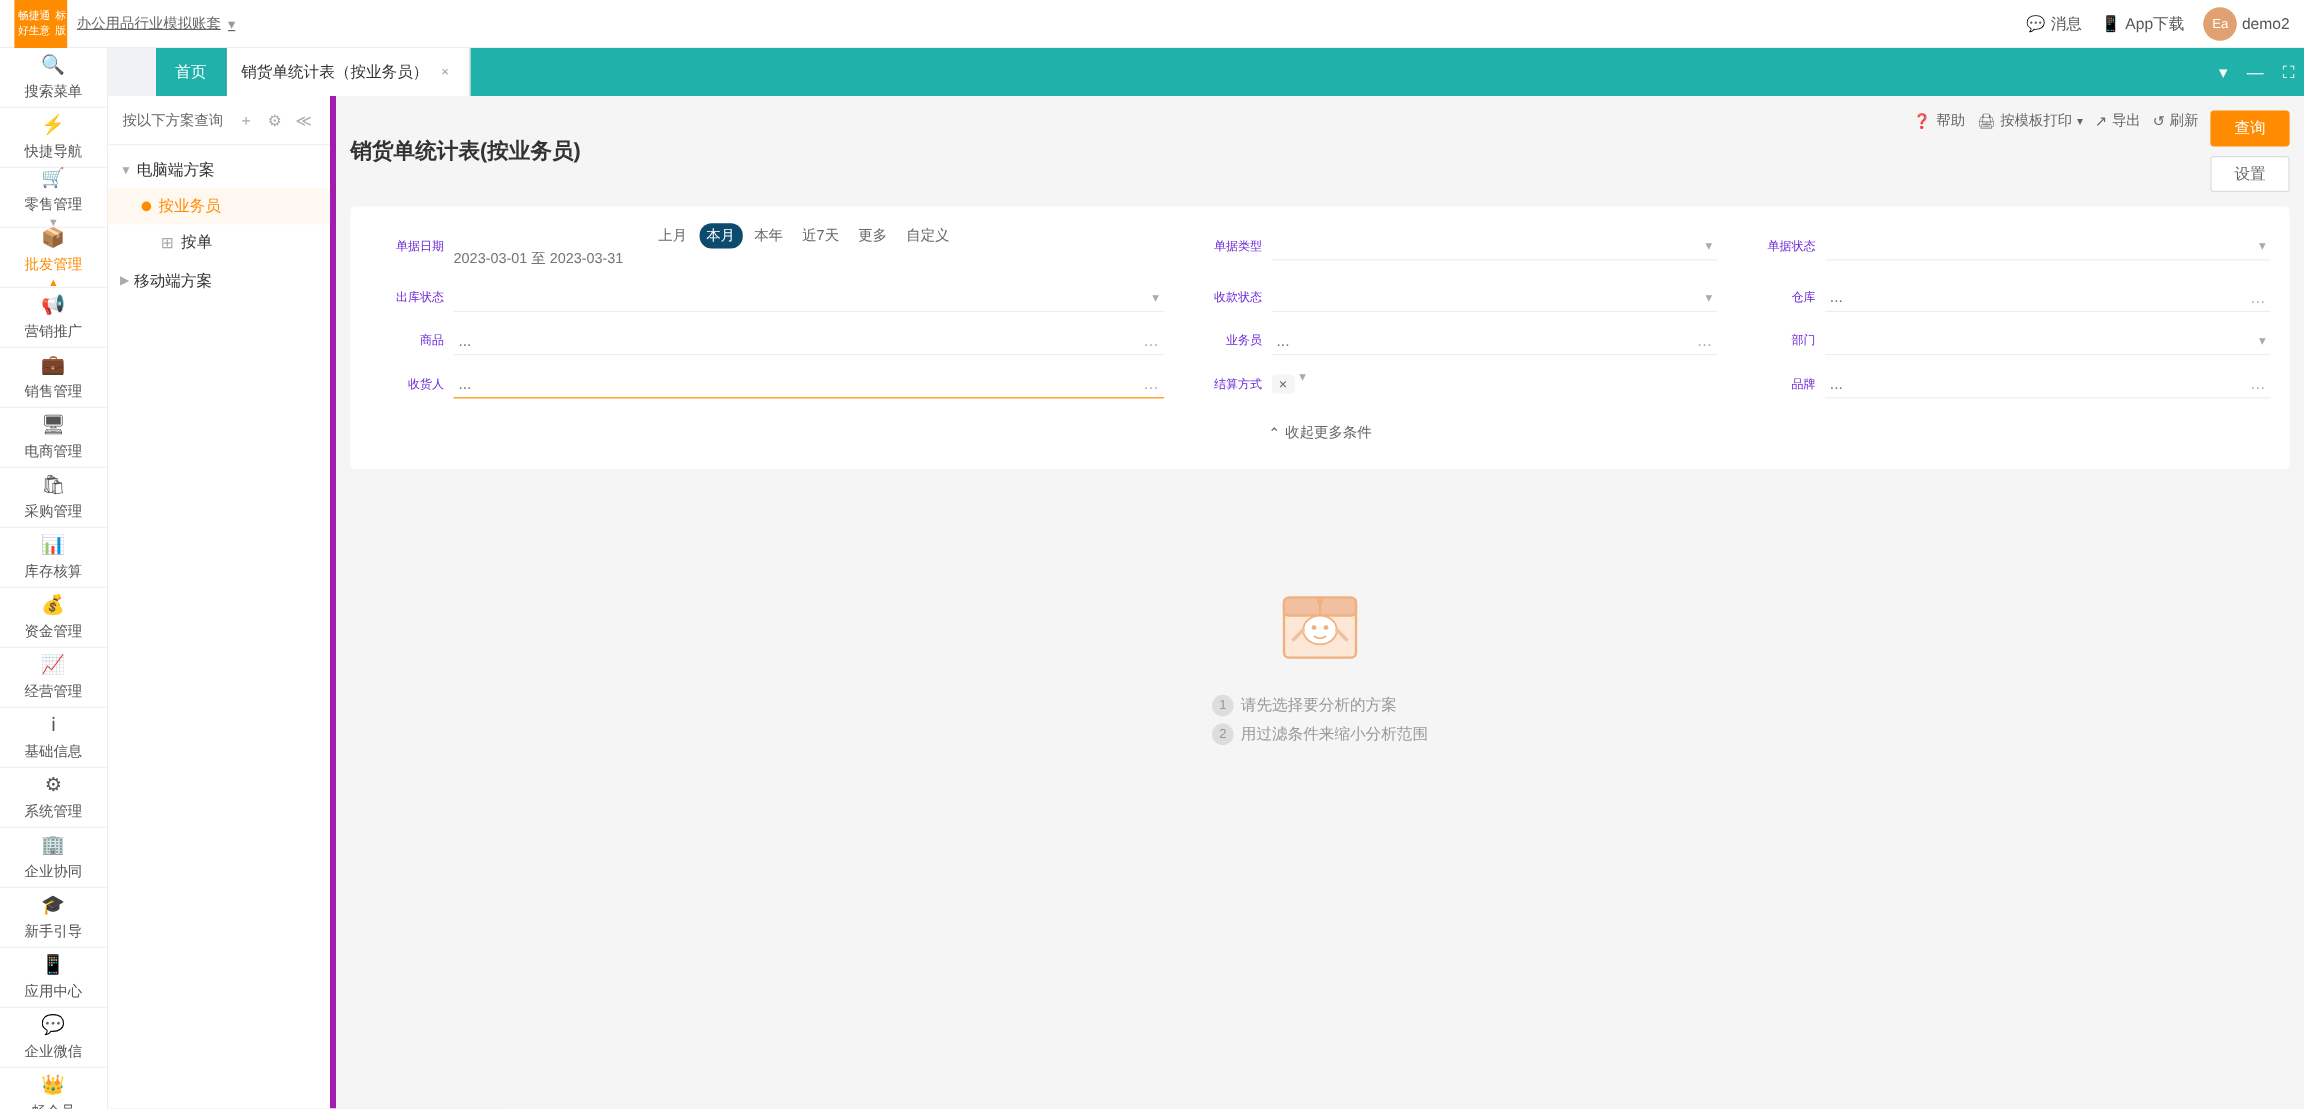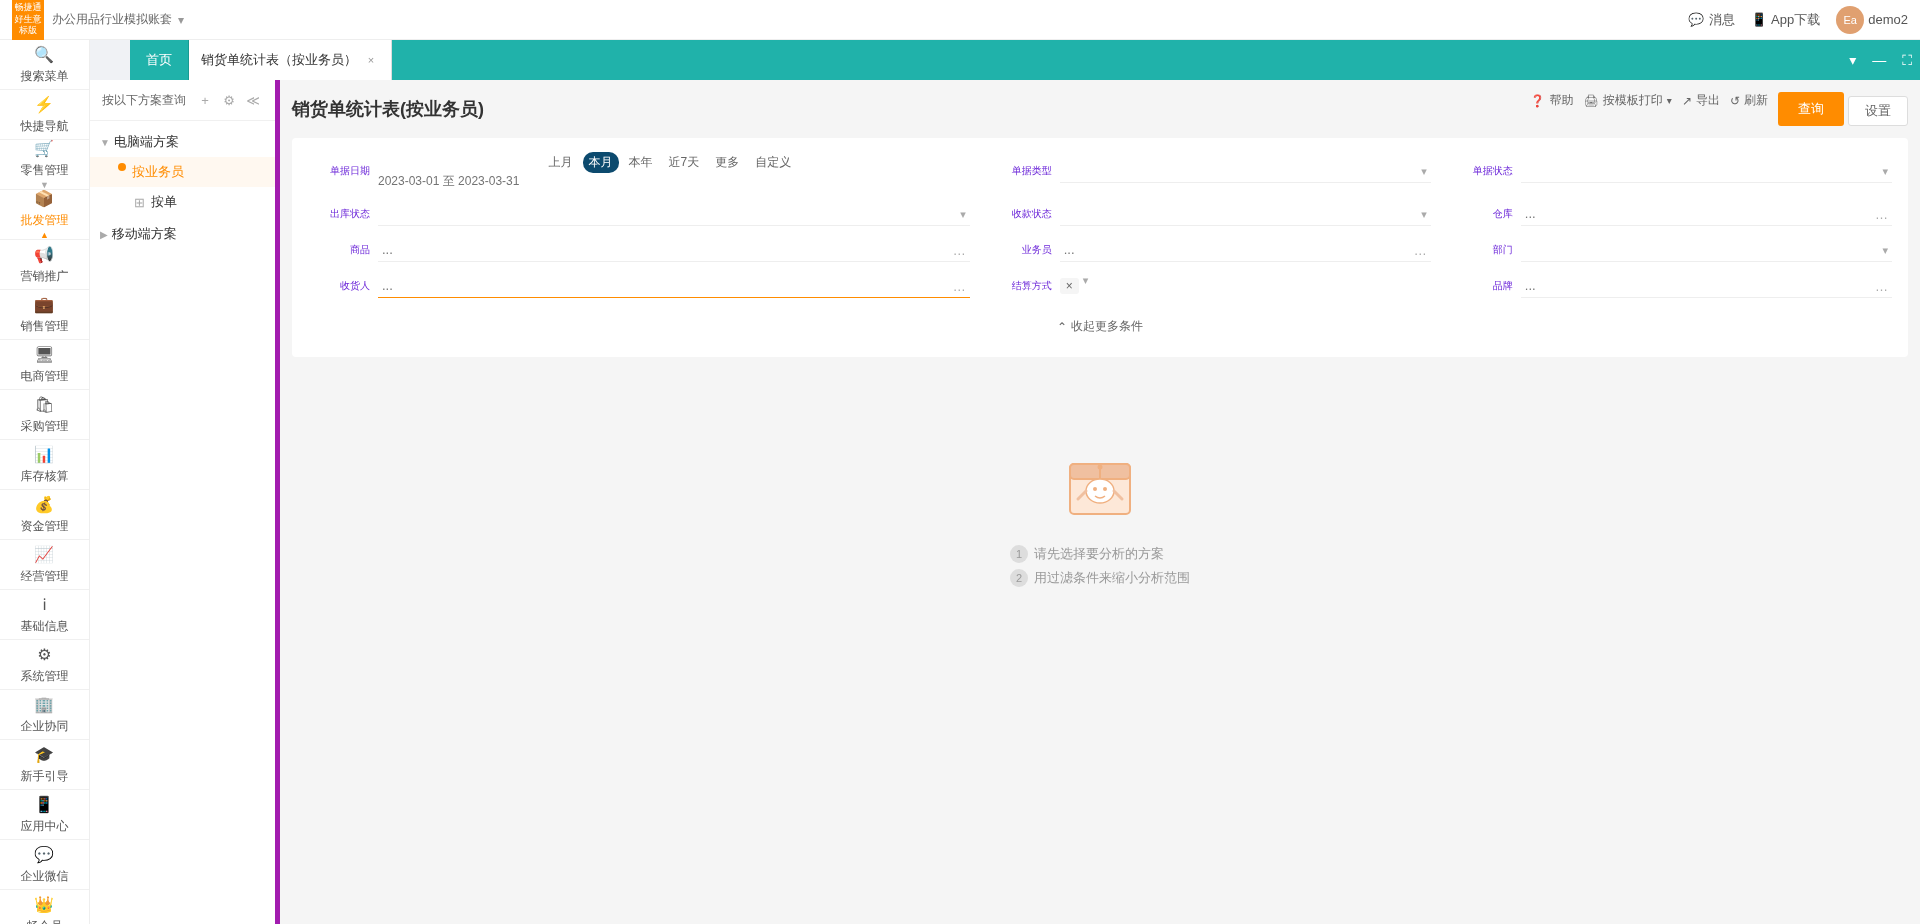--- a/index.html
+++ b/index.html
@@ -9,23 +9,23 @@
     .app-wrapper { display: flex; flex-direction: column; height: 924px; width: 1920px; }
     .top-header { height: 40px; background: #fff; border-bottom: 1px solid #eee; display: flex; align-items: center; padding: 0 12px; justify-content: space-between; }
     .main-area { display: flex; flex: 1; overflow: hidden; }
     .sidebar { width: 90px; background: #fff; border-right: 1px solid #eee; display: flex; flex-direction: column; overflow-y: auto; }
     .content-area { flex: 1; display: flex; flex-direction: column; overflow: hidden; }
     .tab-bar { height: 40px; background: #20b2aa; display: flex; align-items: center; padding: 0 0; margin-left: 40px; }
     .main-content { flex: 1; background: #f5f5f5; overflow: auto; padding: 0; }
 
     
     .top-left { display: flex; align-items: center; gap: 8px; }
-    .logo-box { width: 32px; height: 40px; background: #ff8c00; display: flex; flex-direction: column; align-items: center; justify-content: center; cursor: pointer; }
+    .logo-box { width: 44px; height: 40px; background: #ff8c00; display: flex; align-items: center; justify-content: center; cursor: pointer; }
     .logo-text { color: #fff; font-size: 9px; line-height: 1.3; text-align: center; }
-    .breadcrumb-area { display: flex; align-items: center; gap: 6px; color: #666; font-size: 12px; }
+    .breadcrumb-area { display: flex; align-items: center; gap: 6px; color: #666; font-size: 12px; text-decoration: underline; }
     .breadcrumb-dropdown { color: #999; cursor: pointer; }
     .top-right { display: flex; align-items: center; gap: 16px; color: #555; font-size: 13px; }
     .top-nav-item { display: flex; align-items: center; gap: 4px; cursor: pointer; color: #555; }
     .avatar { width: 28px; height: 28px; border-radius: 50%; background: #e0a070; display: flex; align-items: center; justify-content: center; color: #fff; font-size: 11px; }
 
     
     .sidebar-item { display: flex; flex-direction: column; align-items: center; justify-content: center; padding: 10px 4px; cursor: pointer; border-bottom: 1px solid #f0f0f0; min-height: 50px; color: #555; font-size: 12px; text-align: center; line-height: 1.4; }
     .sidebar-item.active { color: #ff8c00; }
     .sidebar-icon { font-size: 16px; margin-bottom: 2px; }
 
@@ -73,34 +73,34 @@
     .collapse-btn { text-align: center; padding: 8px; color: #666; cursor: pointer; font-size: 12px; display: flex; align-items: center; justify-content: center; gap: 4px; }
 
     
     .left-panel-header { display: flex; align-items: center; padding: 10px 12px; font-size: 13px; color: #333; border-bottom: 1px solid #f0f0f0; gap: 4px; }
     .left-panel-header .lp-title { flex: 1; font-size: 12px; color: #666; }
     .lp-icon-btn { width: 20px; height: 20px; display: flex; align-items: center; justify-content: center; border-radius: 3px; cursor: pointer; color: #aaa; font-size: 13px; }
     .lp-tree { padding: 6px 0; }
     .lp-tree-group { margin-bottom: 2px; }
     .lp-tree-parent { display: flex; align-items: center; padding: 6px 10px; cursor: pointer; color: #333; font-size: 13px; gap: 4px; }
     .lp-tree-arrow { font-size: 10px; color: #aaa; }
-    .lp-tree-child { padding: 6px 10px 6px 28px; cursor: pointer; font-size: 13px; color: #333; display: flex; gap: 6px; }
+    .lp-tree-child { padding: 6px 10px 6px 28px; cursor: pointer; font-size: 13px; color: #333; display: flex; align-items: center; gap: 6px; }
     .lp-tree-child.active { color: #ff8c00; background: #fff8f0; }
     .lp-tree-child-sub { padding: 6px 10px 6px 44px; cursor: pointer; font-size: 13px; color: #333; display: flex; align-items: center; gap: 6px; }
     .active-dot { width: 8px; height: 8px; border-radius: 50%; background: #ff8c00; flex-shrink: 0; }
 
     
     .empty-state { display: flex; flex-direction: column; align-items: center; justify-content: center; padding: 60px 20px; }
     .empty-icon { width: 100px; height: 100px; position: relative; }
     .empty-text { margin-top: 16px; text-align: center; }
     .empty-step { display: flex; align-items: center; gap: 6px; color: #999; font-size: 13px; margin-bottom: 6px; }
     .step-num { width: 18px; height: 18px; border-radius: 50%; background: #ddd; color: #999; font-size: 11px; display: flex; align-items: center; justify-content: center; flex-shrink: 0; }
 
     
-    .btn-group-right { display: flex; gap: 4px; }
+    .btn-group-right { display: flex; flex-direction: column; gap: 4px; }
 
     
     .clear-tag { display: inline-flex; align-items: center; gap: 3px; background: #f5f5f5; border-radius: 3px; padding: 1px 6px; font-size: 12px; color: #666; cursor: pointer; }
 
     
     ::-webkit-scrollbar { width: 4px; height: 4px; }
     ::-webkit-scrollbar-track { background: #f1f1f1; }
     ::-webkit-scrollbar-thumb { background: #ccc; border-radius: 2px; }
   </style>
 </head>

